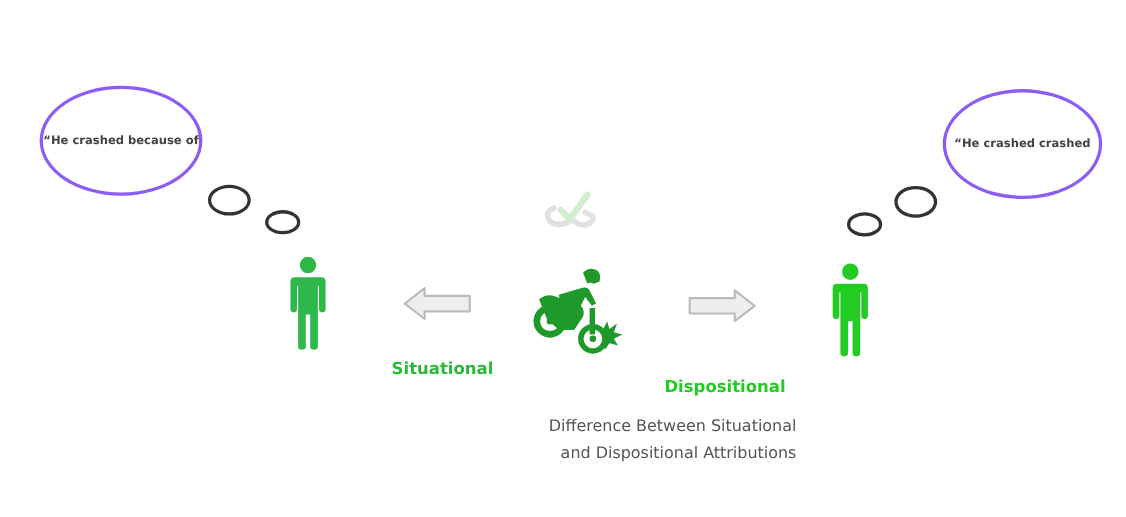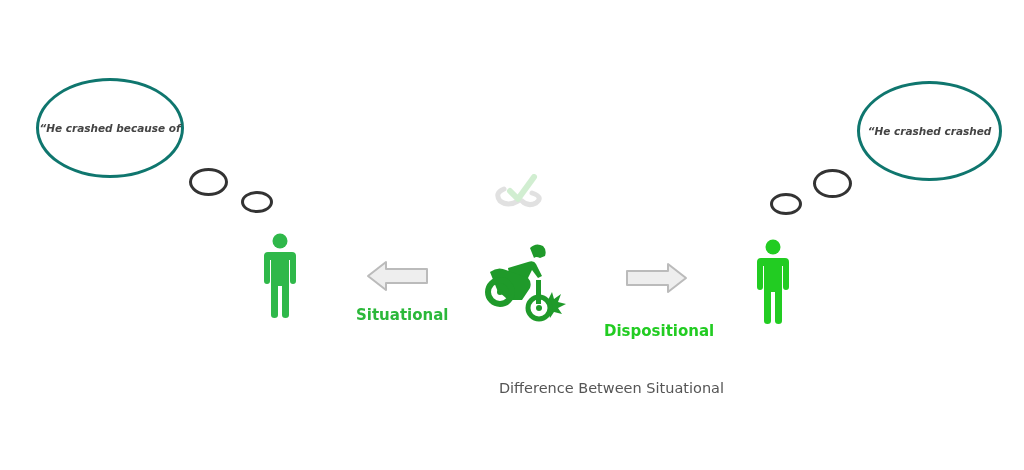--- a/index.html
+++ b/index.html
@@ -1,21 +1,21 @@
 <!DOCTYPE html>
 <html><head>
 <meta charset="utf-8">
 <style>
   html,body{margin:0;padding:0;background:#ffffff;}
   body{width:1024px;height:470px;position:relative;overflow:hidden;font-family:"DejaVu Sans","Liberation Sans",sans-serif;}
   .abs{position:absolute;}
-  .bubble{border:3px solid #0f766e;border-radius:50%;background:#fff;box-sizing:border-box;display:flex;align-items:center;justify-content:center;text-align:center;font-style:italic;}
+  .bubble{border:3px solid #8b5cf6;border-radius:50%;background:#fff;box-sizing:border-box;display:flex;align-items:center;justify-content:center;text-align:center;}
   .bubble-text{font-size:10.5px;font-weight:bold;color:#444;line-height:19px;}
   .dot{border:3px solid #333;border-radius:50%;box-sizing:border-box;background:#fff;}
-  .label{font-weight:bold;font-size:15px;}
+  .label{font-weight:bold;font-size:15px;margin-top:20px;}
   .caption{font-size:14.5px;color:#555;text-align:right;line-height:24px;width:400px;}
 </style>
 </head>
 <body>
 
 <div class="abs bubble" style="left:36px;top:78px;width:148px;height:100px;">
   <div class="bubble-text">
     <div>“He crashed because of</div>
   </div>
 </div>
@@ -72,13 +72,14 @@
 
   <circle cx="16" cy="50" r="12" fill="none" stroke="#1f9a2a" stroke-width="6"></circle>
   <circle cx="16" cy="50" r="3" fill="#1f9a2a"></circle>
 
   <circle cx="55" cy="66" r="11" fill="none" stroke="#1f9a2a" stroke-width="5"></circle>
   <circle cx="55" cy="66" r="3" fill="#1f9a2a"></circle>
 </svg>
 
 <div class="abs caption" style="left:324px;top:376px;">
   <div>Difference Between Situational</div>
+  <div>and Dispositional Attributions</div>
 </div>
 
 </body></html>

